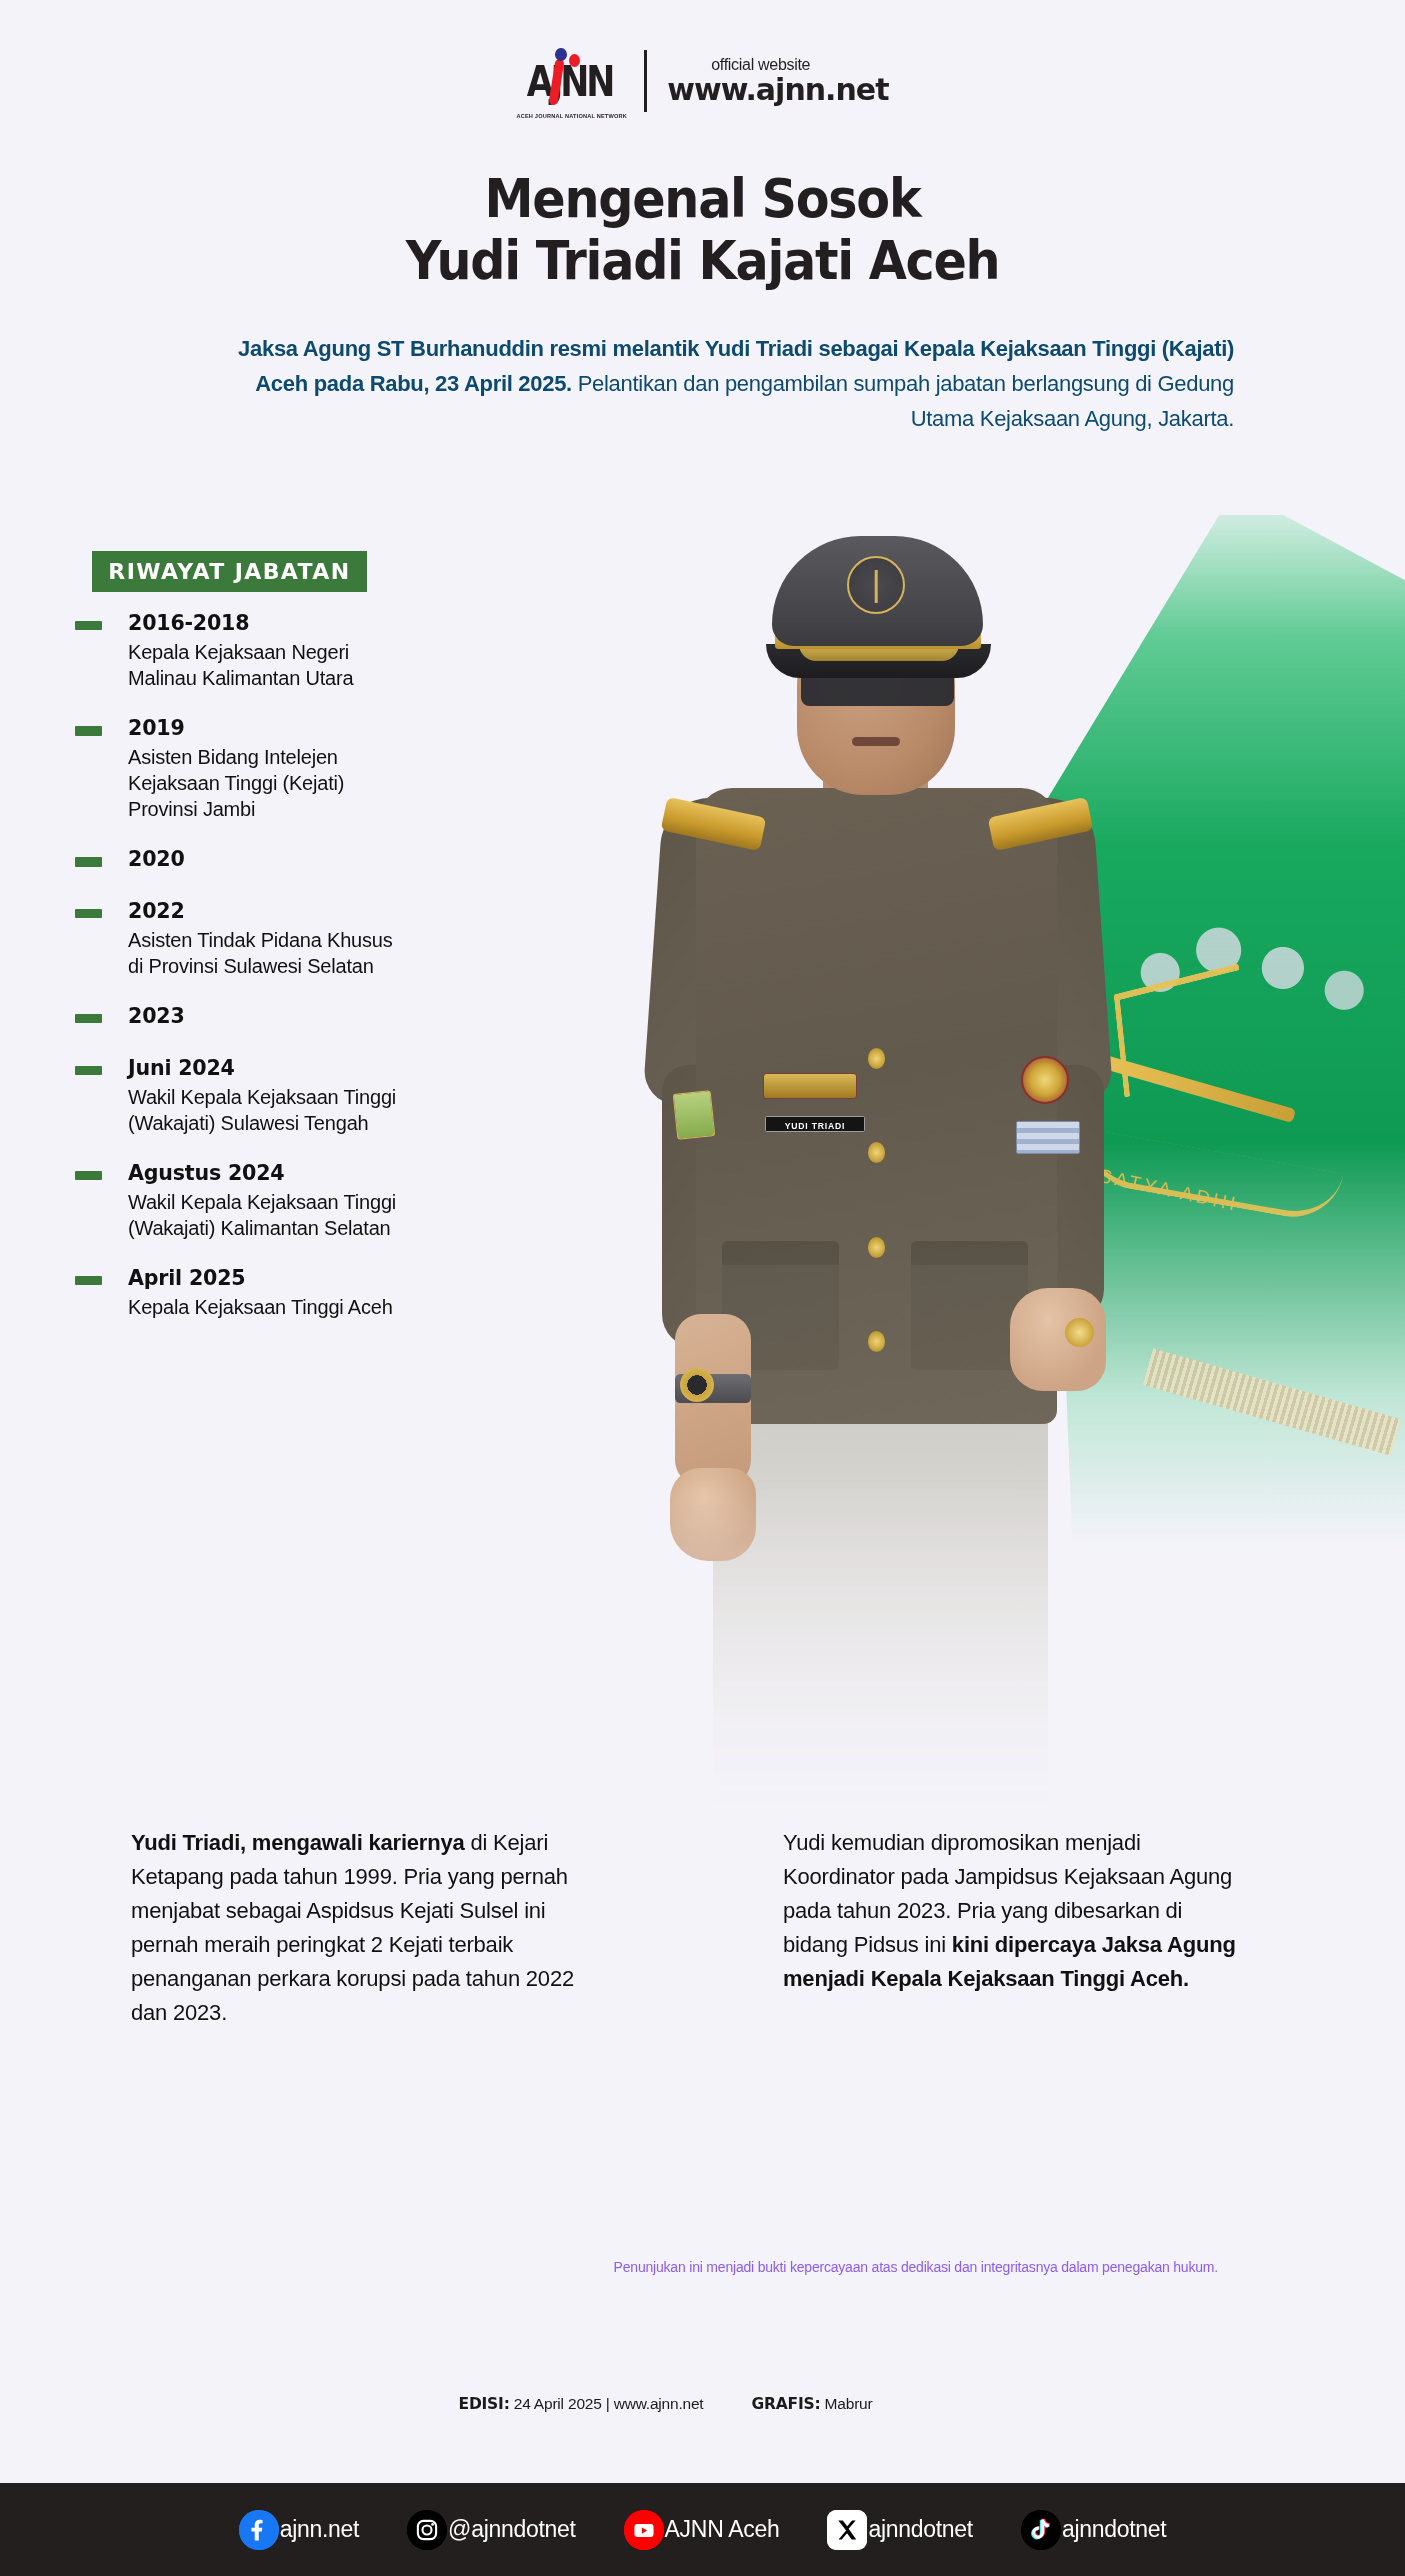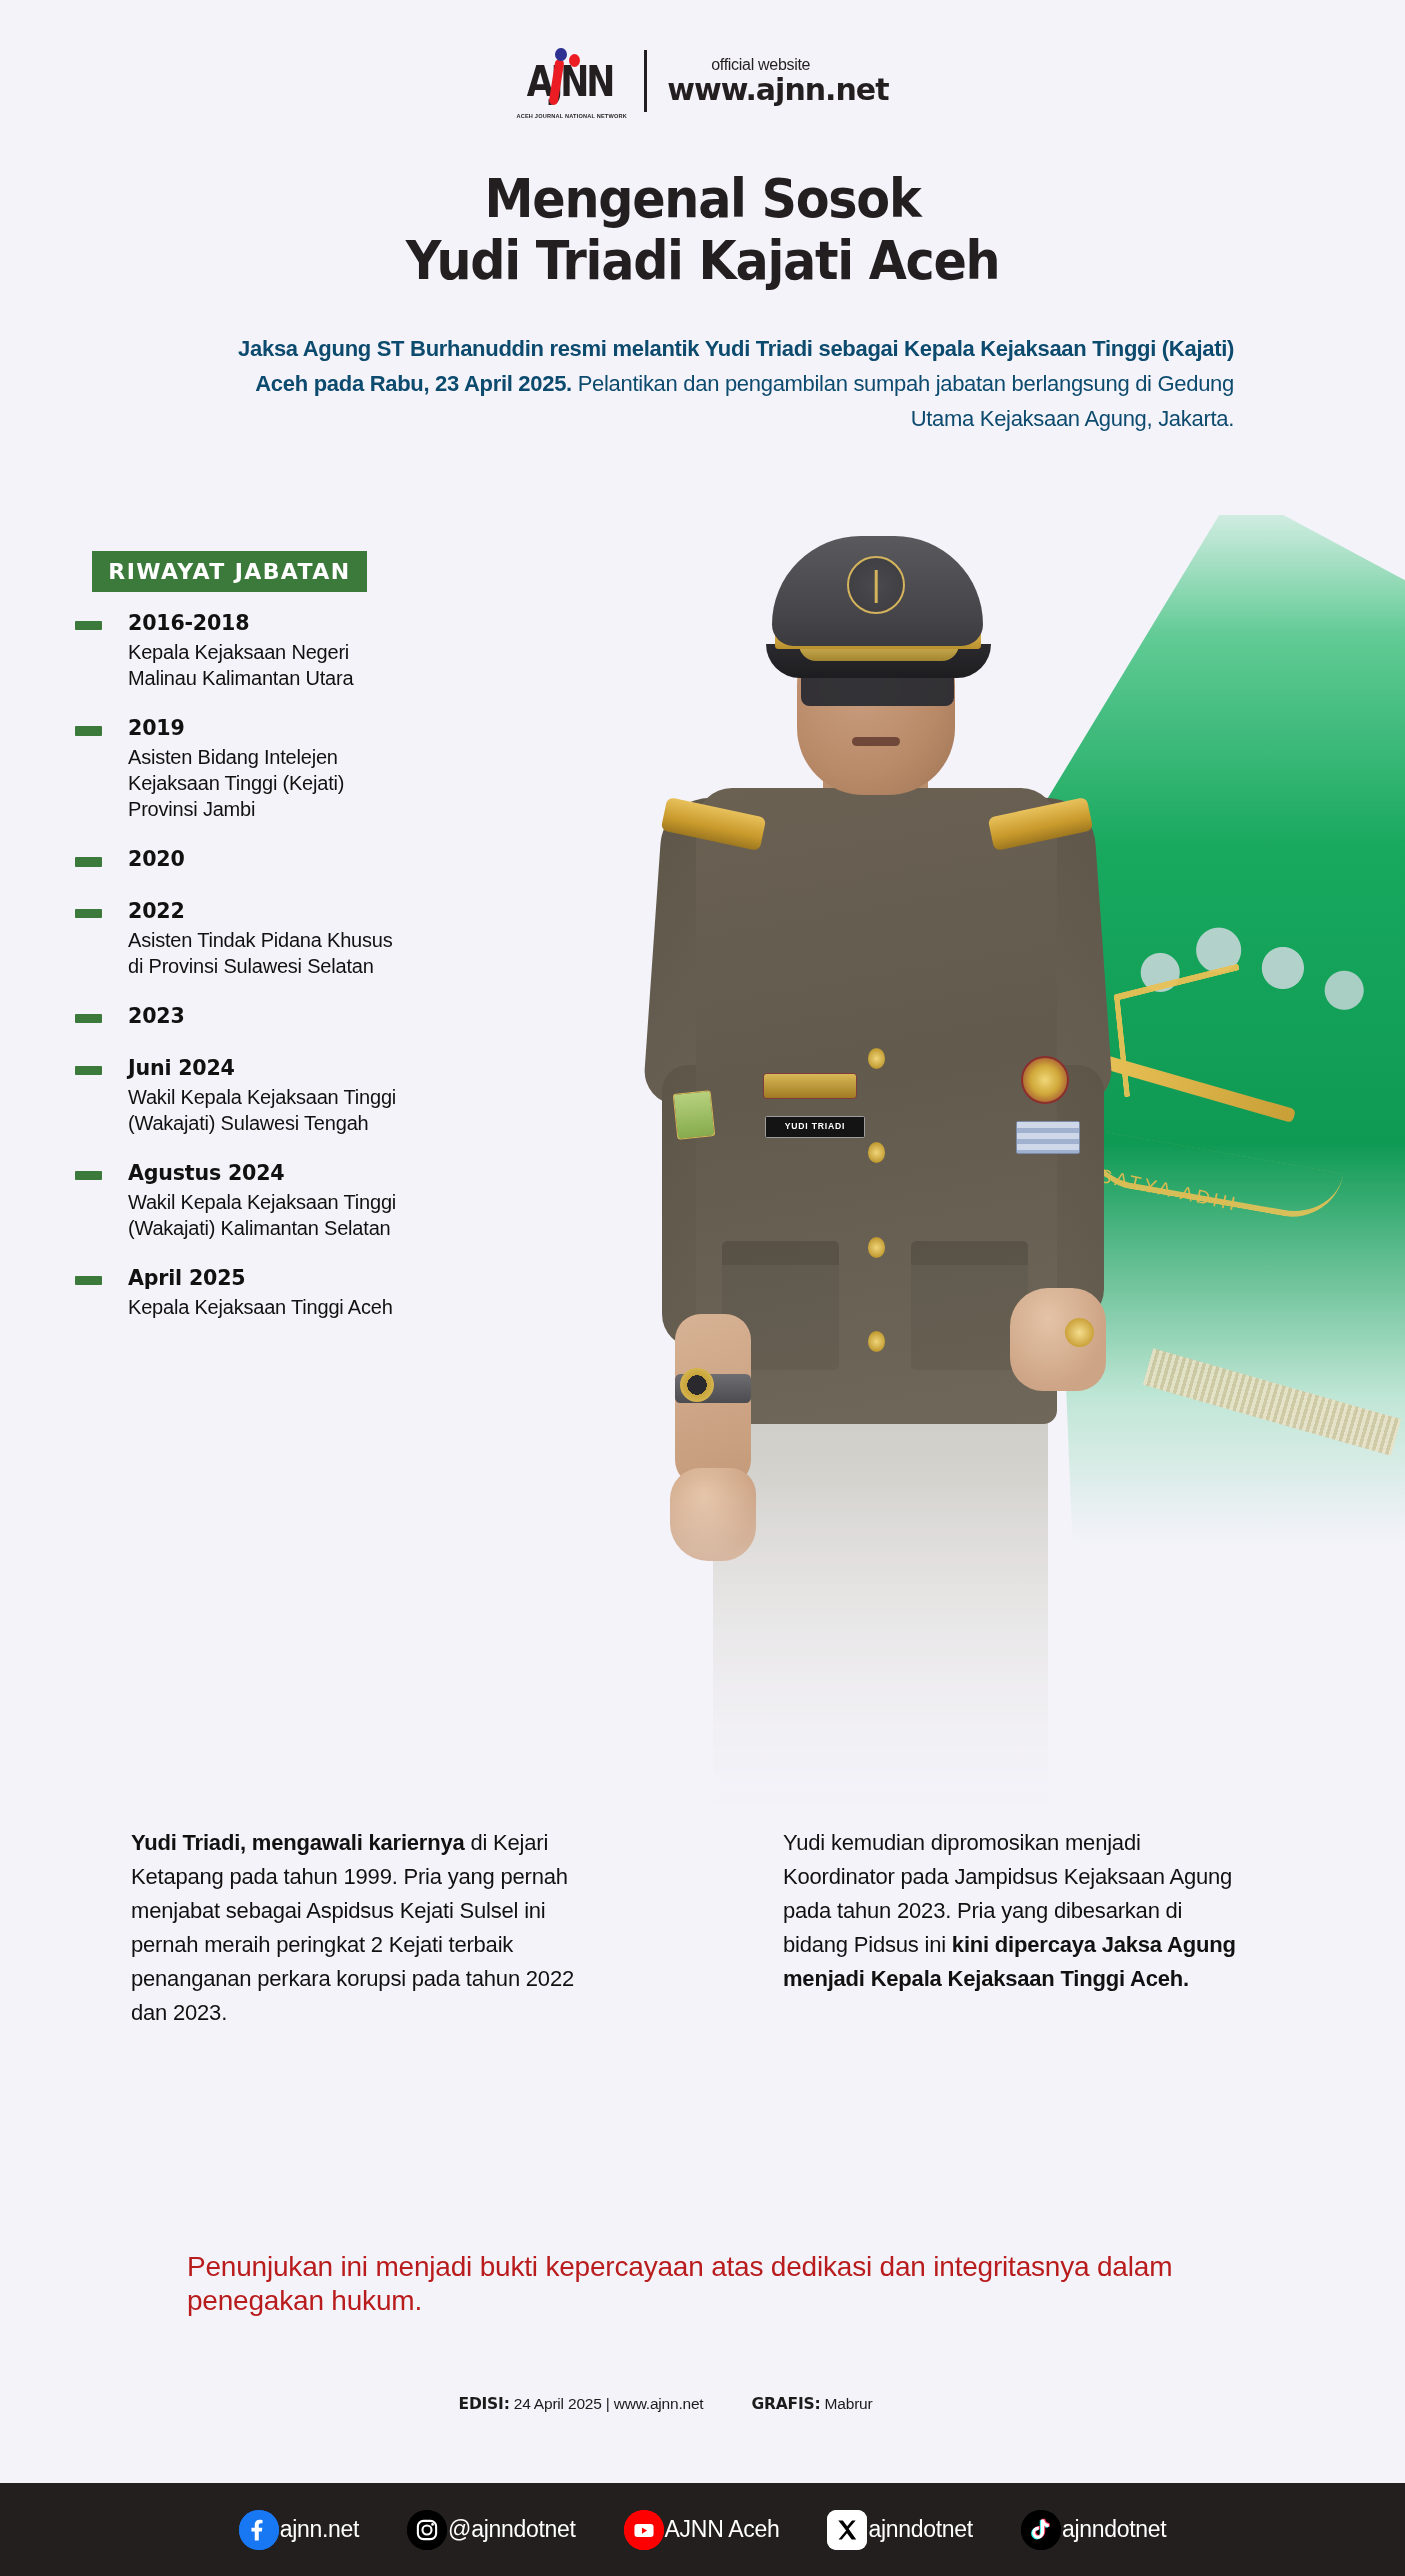--- a/index.html
+++ b/index.html
@@ -346,21 +346,21 @@
     width: 2.6px;
     height: 33px;
     background: #d4b35c;
     transform: translateX(-50%);
   }
   .nametag {
     position: absolute;
     left: 215px;
     top: 601px;
     width: 100px;
-    height: 22px;
+    height: 16px;
     background: #141414;
     border: 1.7px solid #9d9d9d;
     border-radius: 1.7px;
     color: #ffffff;
     font-size: 8.6px;
     font-weight: bold;
     letter-spacing: 0.8px;
     text-align: center;
     line-height: 18px;
   }
@@ -628,24 +628,24 @@
     color: #111111;
     letter-spacing: -0.2px;
   }
   .col-left b, .col-right b { font-weight: bold; }
 
   .closing {
     position: absolute;
     top: 2250px;
     left: 187px;
     width: 1031px;
-    text-align: left;
-    font-size: 28px;
+    text-align: right;
+    font-size: 14px;
     line-height: 34px;
-    color: #b91c1c;
+    color: #8b5cf6;
     letter-spacing: -0.2px;
   }
 
   .credits {
     position: absolute;
     top: 2395px;
     left: 0;
     width: 1331px;
     text-align: center;
     font-size: 15.5px;

